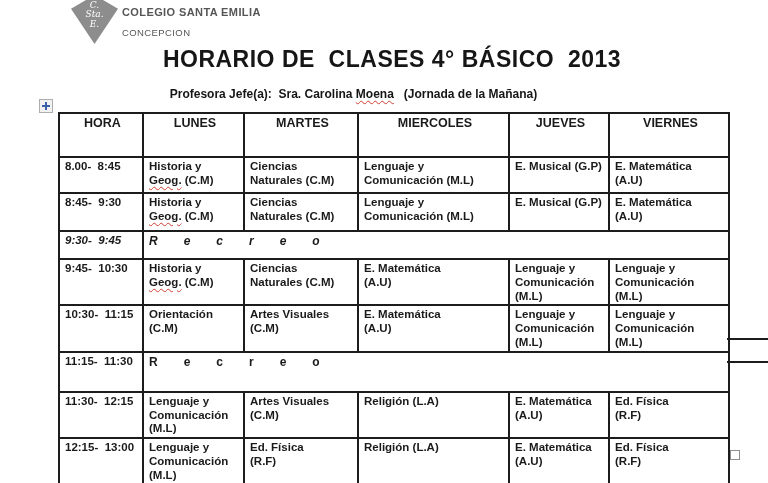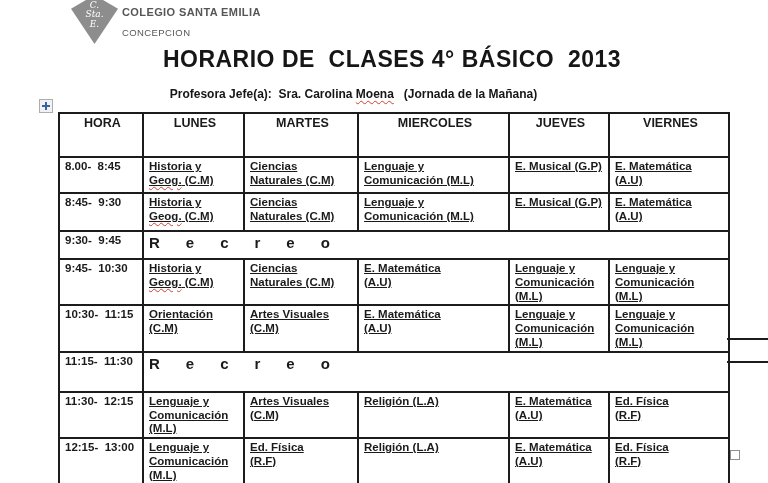--- a/index.html
+++ b/index.html
@@ -40,27 +40,27 @@
 
   
   table.schedule { position:absolute; left:58px; top:112px; width:670px;
                    border-collapse:collapse; table-layout:fixed; }
   table.schedule th, table.schedule td {
       border:2px solid #1c1c1c; vertical-align:top; font-weight:bold;
       font-size:11.5px; line-height:1.2; padding:2px 2px 1px 5px; }
   table.schedule th { text-align:center; font-size:12.5px; padding-top:2px; }
   thead tr { height:44px; }
   tbody tr:nth-child(1){ height:36px; } tbody tr:nth-child(2){ height:38px;margin-top:23px; }
-  tbody tr:nth-child(3){ height:28px; } tbody tr:nth-child(4){ height:43px; }
+  tbody tr:nth-child(3){ height:28px;font-style:italic; } tbody tr:nth-child(4){ height:43px; }
   tbody tr:nth-child(5){ height:43px;padding-left:8px; } tbody tr:nth-child(6){ height:40px; }
   tbody tr:nth-child(7){ height:43px; } tbody tr:nth-child(8){ height:44px;margin-top:12px; }
   td.time  { white-space:pre; padding-left:6px; font-size:12px; }
-  td.cell  { white-space:pre-line;text-decoration:underline; }
+  td.cell  { white-space:pre-line; }
   td.break { padding-left:126px; }
-  td.break span { letter-spacing:26px; font-size:15px;margin-top:22px; }
+  td.break span { letter-spacing:26px; font-size:12px;margin-top:22px; }
 
   
   .right-extension { position:absolute; left:727px; top:338px; width:41px; height:25px;
                      border-top:2px solid #1c1c1c; border-bottom:2px solid #1c1c1c; }
 
   
   .resize-handle { position:absolute; left:730px; top:450px; width:10px; height:10px;
                    background:#ffffff; border:1px solid #8f8f8f; }
 </style>
 </head>

